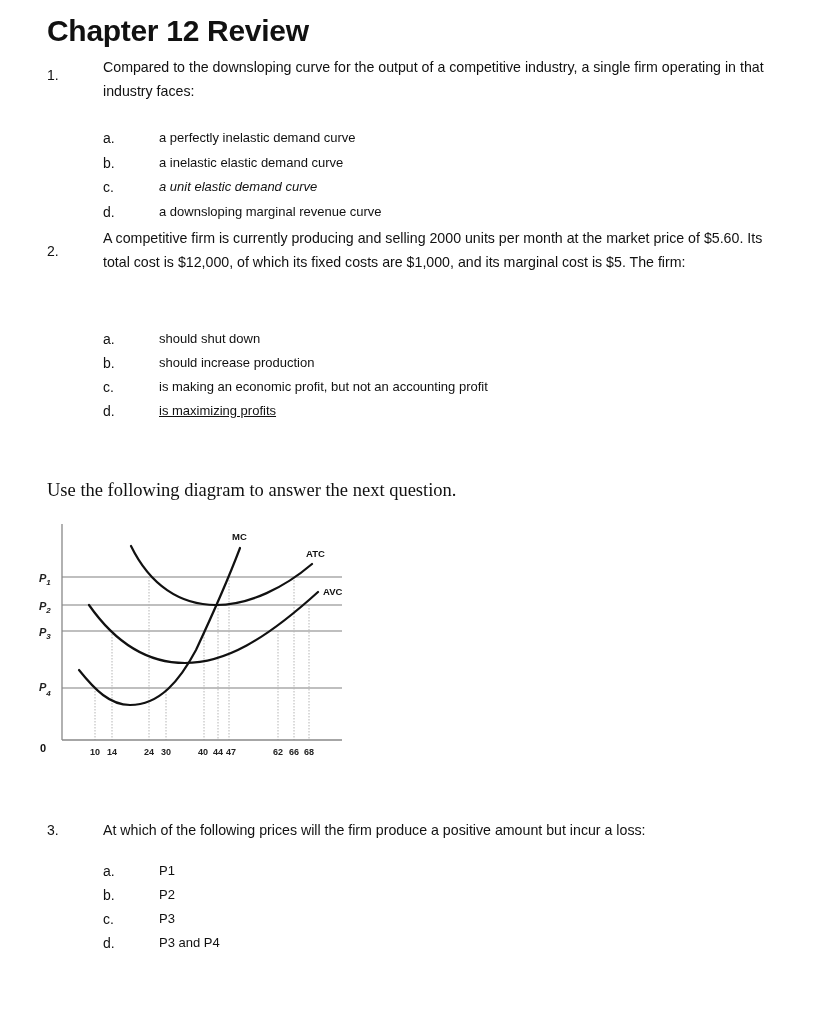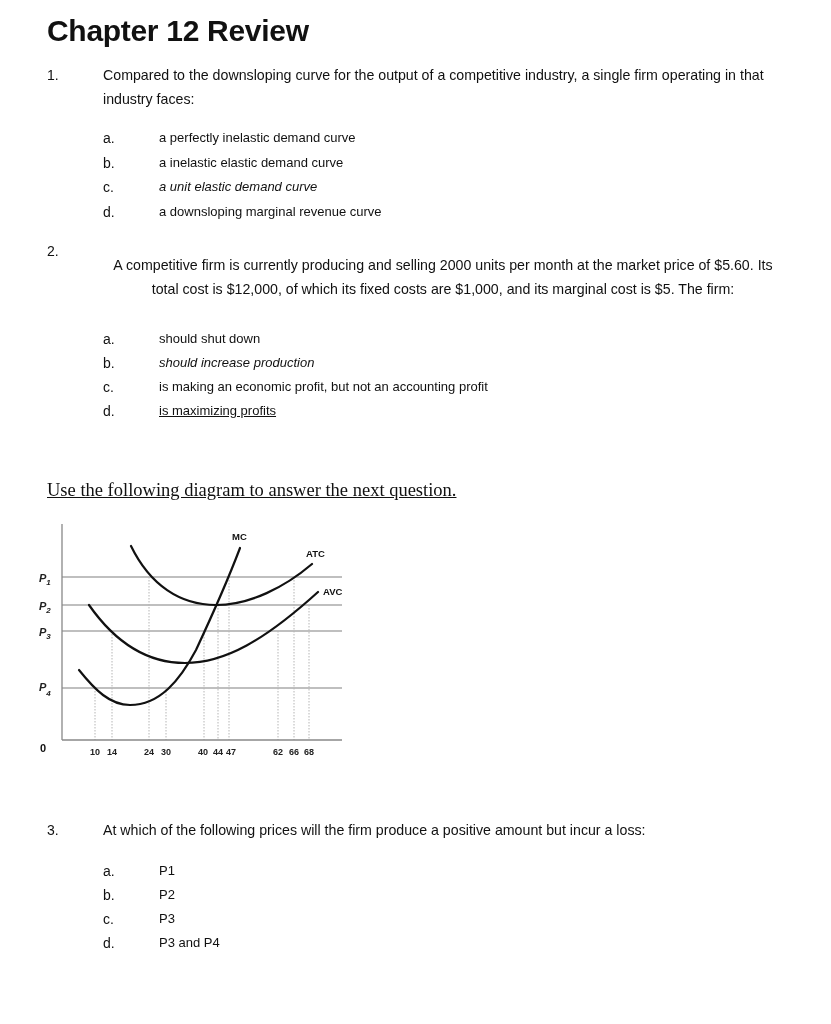--- a/index.html
+++ b/index.html
@@ -4,49 +4,49 @@
   <style>
     html, body { margin: 0; padding: 0; background: #ffffff; }
     body { width: 831px; height: 1024px; position: relative; overflow: hidden; color: #111; }
     .sans { font-family: "Liberation Sans", "DejaVu Sans", sans-serif; }
     .serif { font-family: "Liberation Serif", "DejaVu Serif", serif; }
     .title { position: absolute; left: 47px; top: 14px; font-size: 30px; font-weight: bold; letter-spacing: -0.3px; }
     .qnum { position: absolute; left: 47px; font-size: 14px; }
     .qtext { position: absolute; left: 103px; width: 690px; font-size: 14.2px; line-height: 24px; }
     .opt-letter { position: absolute; left: 103px; font-size: 14px; }
     .opt-text { position: absolute; left: 159px; font-size: 13px; }
-    .instr { position: absolute; left: 47px; top: 480px; font-size: 18.5px; text-decoration: underline; }
+    .instr { position: absolute; left: 47px; top: 480px; font-size: 18.5px; }
     .diagram { position: absolute; left: 30px; top: 515px; }
     .diagram text { font-family: "Liberation Sans", "DejaVu Sans", sans-serif; font-weight: bold; }
   </style>
 </head>
 <body>
 
 <div class="title sans">Chapter 12 Review</div>
 
 <div>
   <div class="qnum sans" style="top:67px;">1.</div>
-  <div class="qtext sans" style="top:63px;">Compared to the downsloping curve for the output of a competitive industry, a single firm operating in that industry faces:</div>
+  <div class="qtext sans" style="top:55px;">Compared to the downsloping curve for the output of a competitive industry, a single firm operating in that industry faces:</div>
   <div class="opt-letter sans" style="top:130px;">a.</div>
   <div class="opt-text sans" style="top:130px;">a perfectly inelastic demand curve</div>
   <div class="opt-letter sans" style="top:155px;">b.</div>
   <div class="opt-text sans" style="top:155px;">a inelastic elastic demand curve</div>
   <div class="opt-letter sans" style="top:179px;">c.</div>
   <div class="opt-text sans" style="top:179px;font-style:italic;">a unit elastic demand curve</div>
   <div class="opt-letter sans" style="top:204px;">d.</div>
   <div class="opt-text sans" style="top:204px;">a downsloping marginal revenue curve</div>
 </div>
 
 <div>
   <div class="qnum sans" style="top:243px;">2.</div>
-  <div class="qtext sans" style="top:253px; width:680px;text-align:center;">A competitive firm is currently producing and selling 2000 units per month at the market price of $5.60.  Its total cost is $12,000, of which its fixed costs are $1,000, and its marginal cost is $5. The firm:</div>
+  <div class="qtext sans" style="top:226px; width:680px;">A competitive firm is currently producing and selling 2000 units per month at the market price of $5.60.  Its total cost is $12,000, of which its fixed costs are $1,000, and its marginal cost is $5. The firm:</div>
   <div class="opt-letter sans" style="top:331px;">a.</div>
   <div class="opt-text sans" style="top:331px;">should shut down</div>
   <div class="opt-letter sans" style="top:355px;">b.</div>
-  <div class="opt-text sans" style="top:355px;font-style:italic;">should increase production</div>
+  <div class="opt-text sans" style="top:355px;">should increase production</div>
   <div class="opt-letter sans" style="top:379px;">c.</div>
   <div class="opt-text sans" style="top:379px;">is making an economic profit, but not an accounting profit</div>
   <div class="opt-letter sans" style="top:403px;">d.</div>
   <div class="opt-text sans" style="top:403px;text-decoration:underline;">is maximizing profits</div>
 </div>
 
 <div class="instr serif">Use the following diagram to answer the next question.</div>
 
 <svg class="diagram" width="330" height="250" viewBox="30 515 330 250">
 

